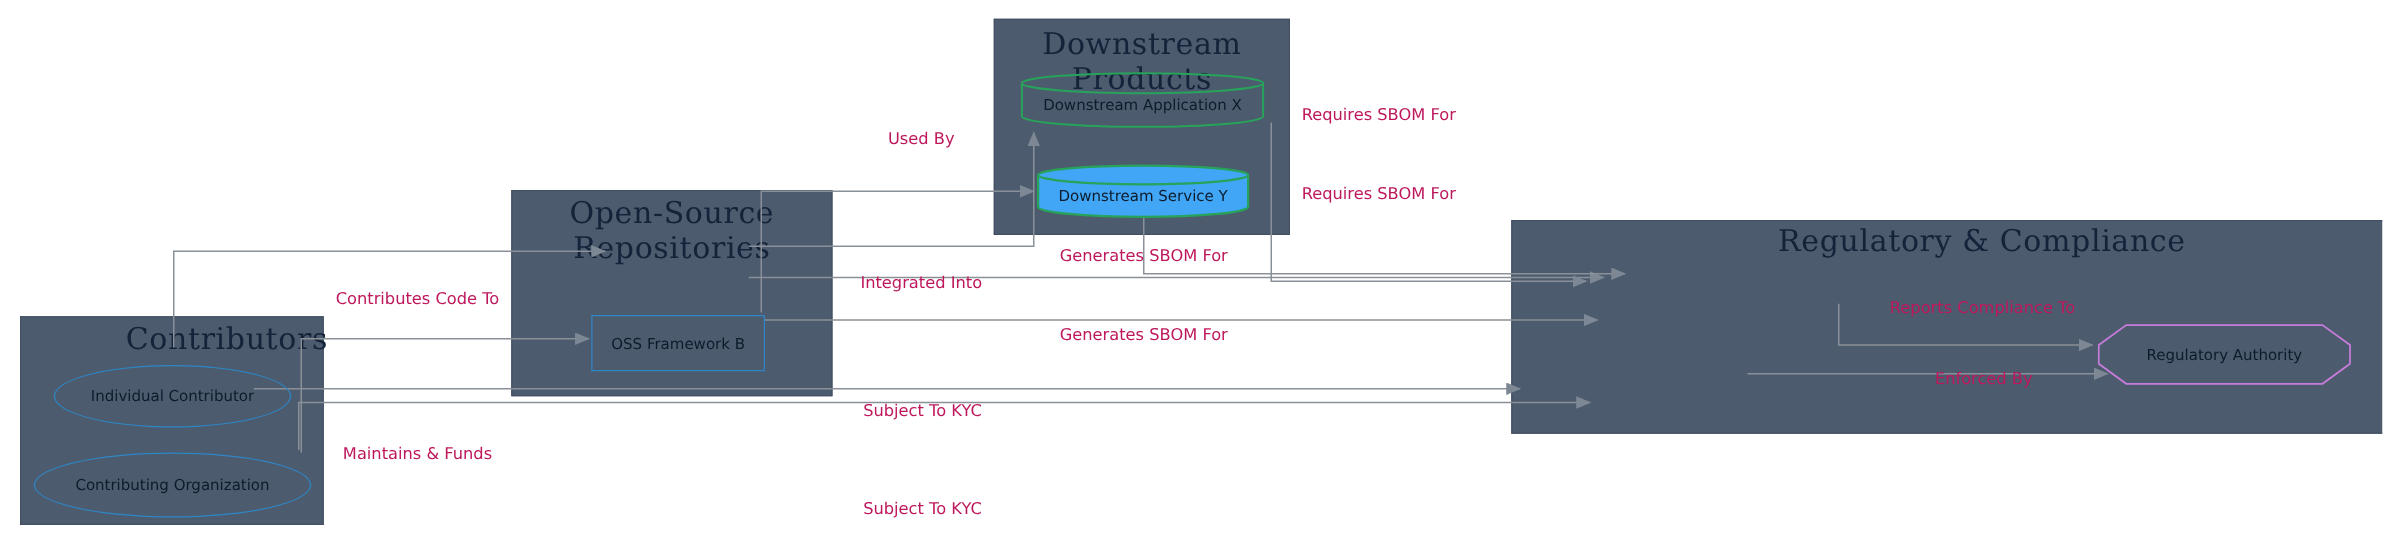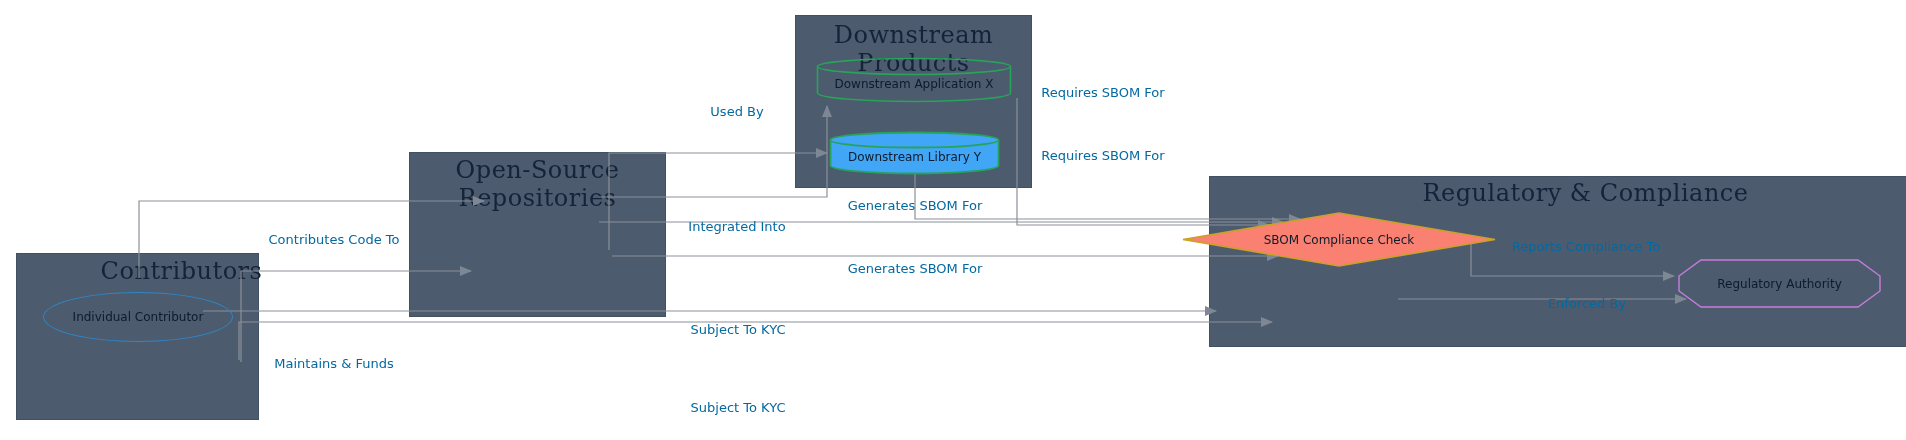--- a/index.html
+++ b/index.html
@@ -7,21 +7,21 @@
           font-family:"DejaVu Sans",sans-serif;}
   .cluster{position:absolute;background:#4d5b6e;border:1px solid #415062;box-sizing:border-box;}
   .cluster-title{position:absolute;width:100%;text-align:center;
                  font-family:"DejaVu Serif",serif;font-size:24px;color:#14233a;
                  letter-spacing:0.5px;}
   .node{position:absolute;box-sizing:border-box;display:flex;align-items:center;justify-content:center;}
   .node .lbl{position:relative;z-index:2;font-size:12px;color:#0d1b2c;white-space:nowrap;text-align:center;}
   .ellipse{border:1.4px solid #2e86c5;border-radius:50%;}
   .rect{border:1.4px solid #2e86c5;}
   .shape-svg{position:absolute;left:0;top:0;z-index:1;}
-  .edge-label{position:absolute;transform:translateX(-50%);font-size:13px;color:#0369a1;
+  .edge-label{position:absolute;transform:translateX(-50%);font-size:13px;color:#be185d;
               white-space:nowrap;z-index:5;}
   #edges{position:absolute;left:0;top:0;z-index:3;}
   .cyl-text{padding-top:7px;}
 </style>
 </head>
 <body>
 
 <div id="canvas">
 
   <div class="cluster" style="left:16px;top:253px;width:243px;height:167px;padding-left:44px;">
@@ -59,45 +59,45 @@
       <polyline points="239,360 239,322 1272,322" marker-end="url(#arrow)"></polyline>
       <polyline points="1471,243 1471,276 1674,276" marker-end="url(#arrow)"></polyline>
       <polyline points="1398,299 1686,299" marker-end="url(#arrow)"></polyline>
     </g>
   </svg>
 
   <div class="node ellipse" style="left:43px;top:292px;width:190px;height:50px;z-index:4;">
     <span class="lbl">Individual Contributor</span>
   </div>
 
+  <div class="node ellipse" style="left:27px;top:362px;width:222px;height:52px;z-index:4;">
+    <span class="lbl">Contributing Organization</span>
+  </div>
 
 
+  <div class="node rect" style="left:473px;top:252px;width:139px;height:45px;z-index:4;">
+    <span class="lbl">OSS Framework B</span>
+  </div>
 
   <div class="node" style="left:816px;top:57px;width:196px;height:46px;z-index:4;">
     <svg class="shape-svg" width="196" height="46">
       <path d="M1.5,9.5 L1.5,36 A96.5,8.5 0 0 0 194.5,36 L194.5,9.5" fill="none" stroke="#27a35a" stroke-width="1.6"></path>
       <ellipse cx="98" cy="9.5" rx="96.5" ry="8" fill="none" stroke="#27a35a" stroke-width="1.6"></ellipse>
     </svg>
     <span class="lbl cyl-text">Downstream Application X</span>
   </div>
 
   <div class="node" style="left:829px;top:131px;width:171px;height:44px;z-index:4;">
     <svg class="shape-svg" width="171" height="44">
       <path d="M1.5,9 L1.5,34.5 A84,8 0 0 0 169.5,34.5 L169.5,9" fill="#41a6f6" stroke="#27a35a" stroke-width="1.8"></path>
       <ellipse cx="85.5" cy="9" rx="84" ry="7.5" fill="#41a6f6" stroke="#27a35a" stroke-width="1.8"></ellipse>
     </svg>
-    <span class="lbl cyl-text">Downstream Library Y</span>
+    <span class="lbl cyl-text">Downstream Service Y</span>
   </div>
 
-  <div class="node" style="left:1182px;top:212px;width:314px;height:55px;z-index:4;">
-    <svg class="shape-svg" width="314" height="55">
-      <polygon points="1,27.5 157,1 313,27.5 157,54" fill="#fa8072" stroke="#c9a227" stroke-width="1.6"></polygon>
-    </svg>
-    <span class="lbl">SBOM Compliance Check</span>
-  </div>
 
 
   <div class="node" style="left:1678px;top:259px;width:203px;height:49px;z-index:4;">
     <svg class="shape-svg" width="203" height="49">
       <polygon points="1,17 23,1 180,1 202,17 202,32 180,48 23,48 1,32" fill="none" stroke="#c77cdb" stroke-width="1.4"></polygon>
     </svg>
     <span class="lbl">Regulatory Authority</span>
   </div>
 
   <div class="edge-label" style="left:334px;top:232px;">Contributes Code To</div>

